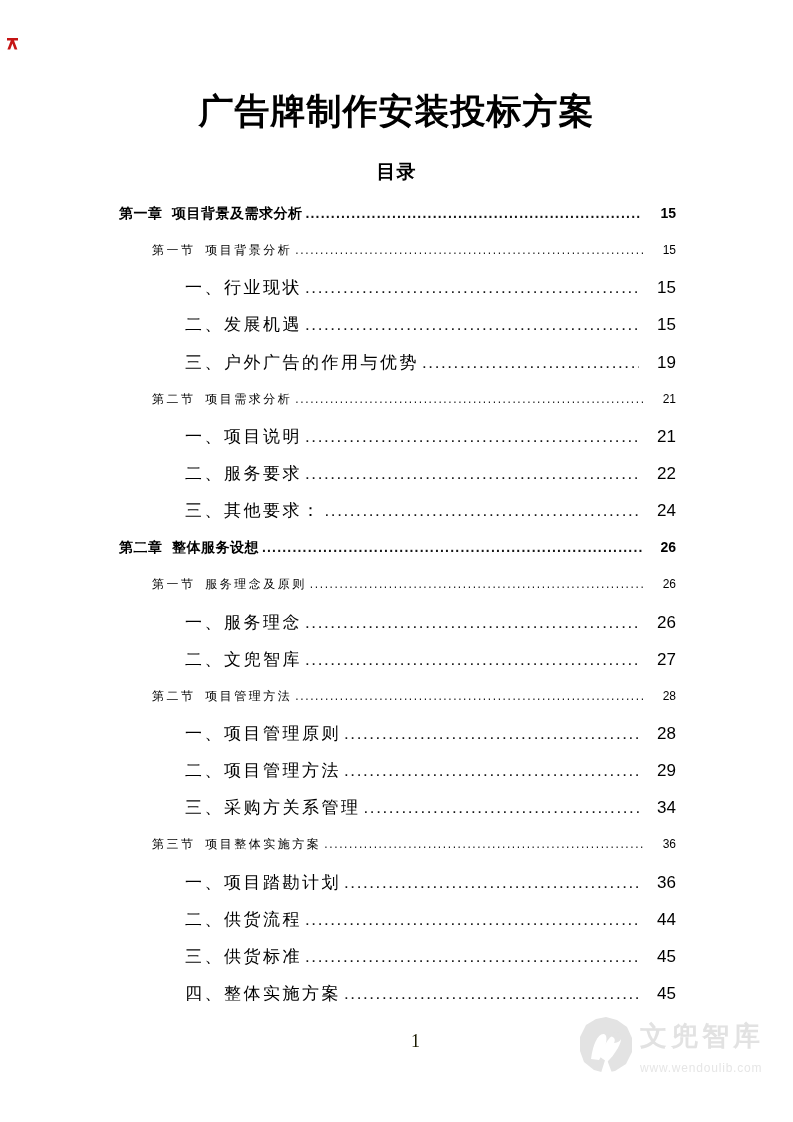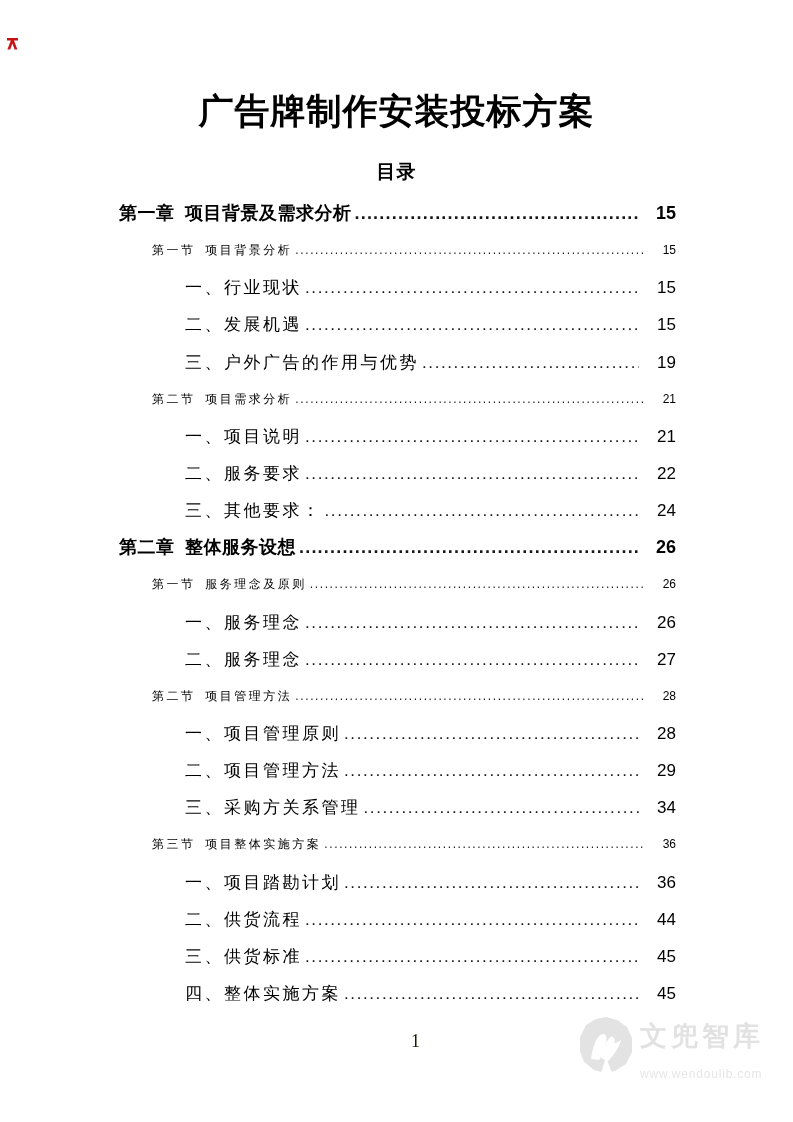--- a/index.html
+++ b/index.html
@@ -62,21 +62,21 @@
     white-space: nowrap;
     margin: 0 2px 0 3px;
     letter-spacing: 1.6px;
     color: #161616;
   }
   .toc-dots::after {
     content: "..................................................................................................................................................................................";
   }
   .toc-page { flex: 0 0 auto; margin-left: 16px; }
 
-  .lvl1 { font-weight: 700; font-size: 18px; }
+  .lvl1 { font-weight: 700; font-size: 14px; }
   .lvl1 .toc-label { letter-spacing: 0.5px; word-spacing: 5px; }
   .lvl1 .toc-dots { letter-spacing: 1.2px; }
   .lvl2 { font-size: 12px; padding-left: 33px; }
   .lvl2 .toc-label { letter-spacing: 2.5px; word-spacing: 4px; }
   .lvl3 { font-size: 17px; padding-left: 66px; }
   .lvl3 .toc-label { letter-spacing: 2.5px; }
 
   .footer-page-number {
     position: absolute;
     top: 1029px;
@@ -102,21 +102,21 @@
   .watermark-brand {
     font-size: 27px;
     line-height: 28px;
     font-weight: 700;
     letter-spacing: 4px;
     color: #e2e2e2;
     white-space: nowrap;
     text-align: right;
   }
   .watermark-url {
-    margin-top: 18px;
+    margin-top: 12px;
     font-size: 12px;
     line-height: 13px;
     letter-spacing: 0.8px;
     color: #e6e6e6;
     white-space: nowrap;
   }
 </style>
 </head>
 <body>
 
@@ -199,21 +199,21 @@
       <span class="toc-page">26</span>
     </div>
 
     <div class="toc-row lvl3">
       <span class="toc-label">一、服务理念</span>
       <span class="toc-dots"></span>
       <span class="toc-page">26</span>
     </div>
 
     <div class="toc-row lvl3">
-      <span class="toc-label">二、服务理念</span>
+      <span class="toc-label">二、文兜智库</span>
       <span class="toc-dots"></span>
       <span class="toc-page">27</span>
     </div>
 
     <div class="toc-row lvl2">
       <span class="toc-label">第二节 项目管理方法</span>
       <span class="toc-dots"></span>
       <span class="toc-page">28</span>
     </div>
 

